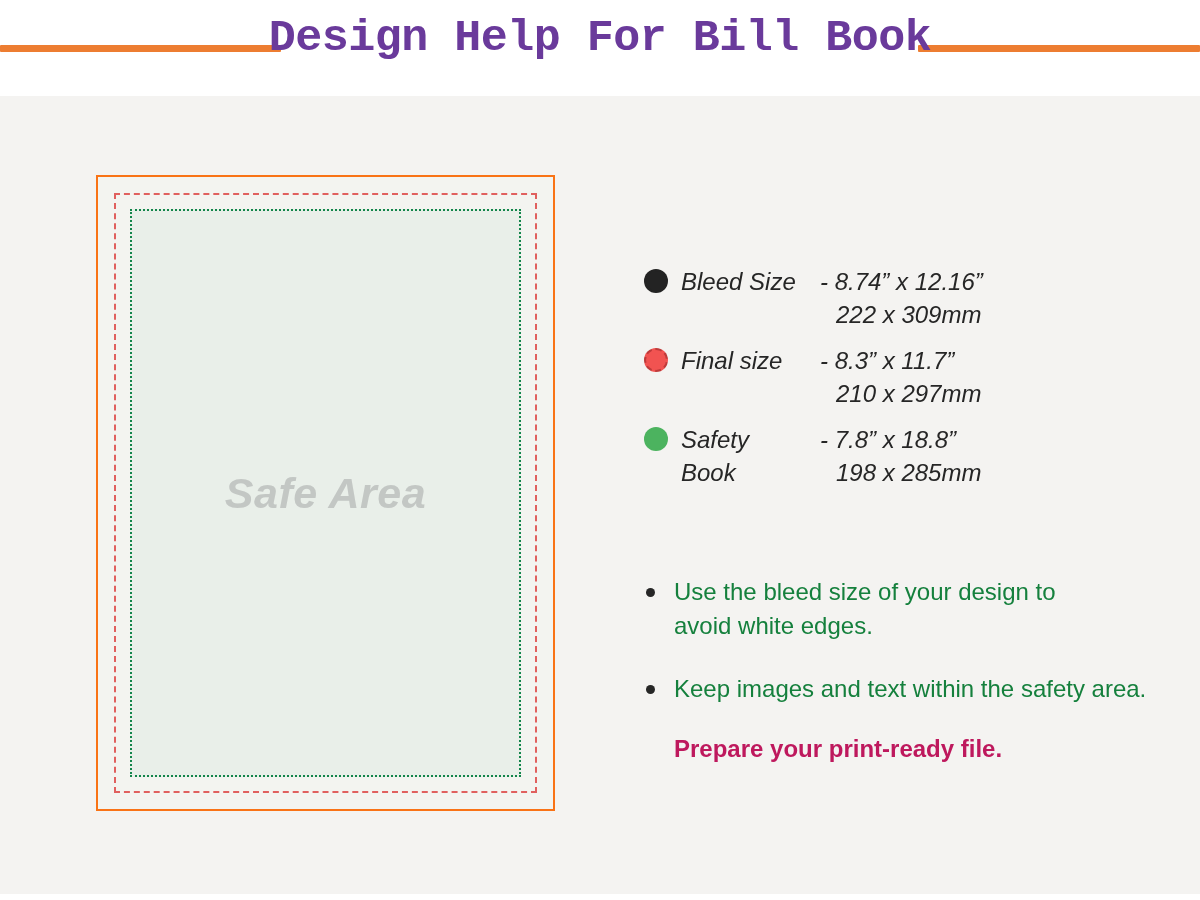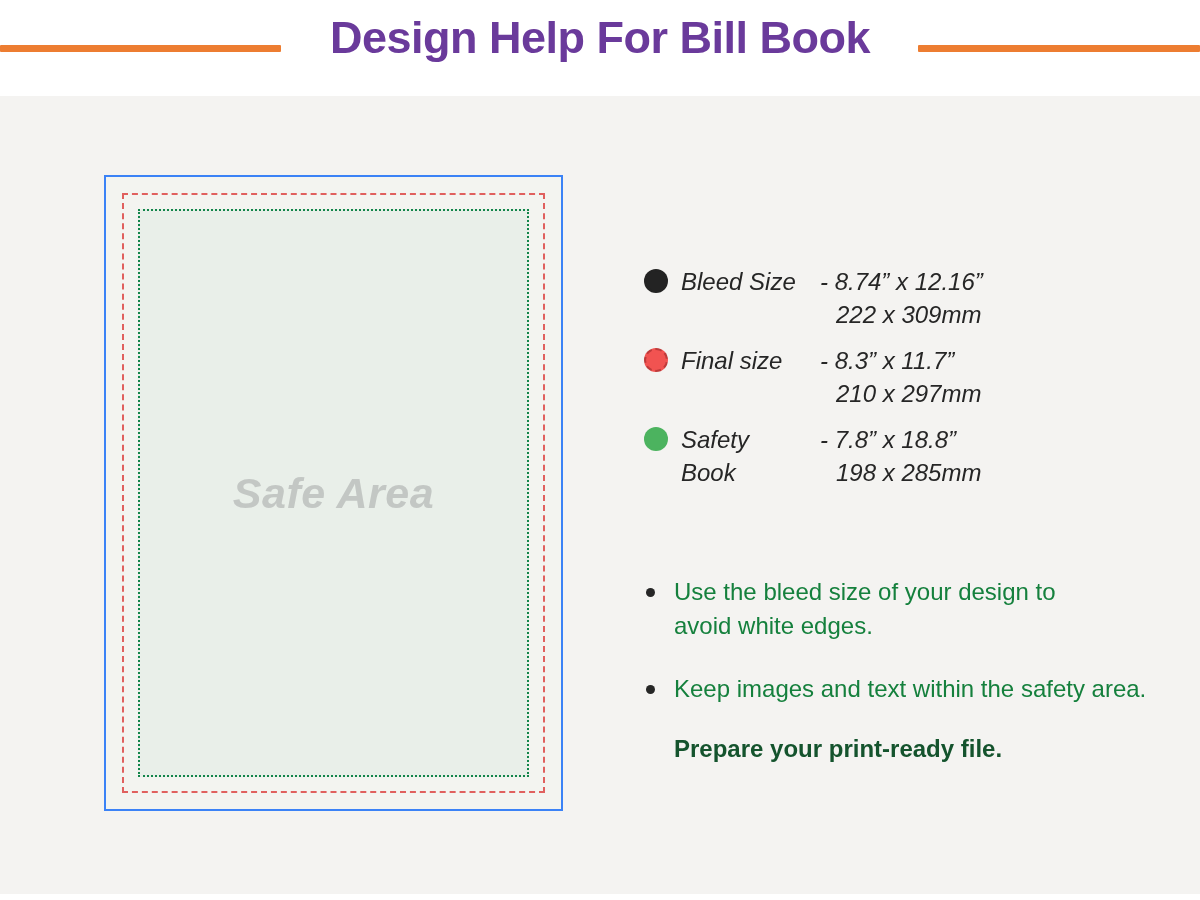--- a/index.html
+++ b/index.html
@@ -23,35 +23,36 @@
     position: absolute; top: 45px; height: 7px;
     background: #ed7d31; border-radius: 1px;
   }
   .accent-line.left { left: 0; width: 281px; }
   .accent-line.right { left: 918px; width: 282px; }
   .page-title {
     position: absolute; left: 0; top: 0; width: 1200px; height: 76px;
     display: flex; align-items: center; justify-content: center;
     font-size: 45px; font-weight: 700; color: #6a3a9b;
     letter-spacing: -0.5px;
+    font-family: Liberation Mono, monospace;
   }
 
   
   .body-area {
     position: absolute; left: 0; top: 96px;
     width: 1200px; height: 798px;
     background: #f4f3f1;
   }
 
   
   .diagram {
-    position: absolute; left: 104px; top: 79px;
+    position: absolute; left: 96px; top: 79px;
     width: 459px; height: 636px;
     background: #f3f4f0;
-    border: 2px solid #3b82f6;
+    border: 2px solid #f97316;
   }
   .bleed-area { position: absolute; inset: 0; }
   .final-rect {
     position: absolute; inset: 16px;
     border: 2px dashed #e0605e;
   }
   .safety-rect {
     position: absolute; inset: 14px;
     border: 2px dotted #12854a;
     background: #e9efe9;
@@ -94,21 +95,21 @@
     width: 9px; height: 9px; border-radius: 50%;
     background: #262626; flex: 0 0 9px;
     margin: 13px 19px 0 2px;
   }
   .bullet-text {
     font-size: 24px; line-height: 34px; color: #15803d;
     white-space: pre-line;
   }
   .cta-text {
     margin: 16px 0 12px 30px;
-    font-size: 24px; font-weight: 700; color: #14532d;
+    font-size: 24px; font-weight: 700; color: #be185d;
   }
 
   
   .footer-strip {
     position: absolute; left: 0; top: 894px;
     width: 1200px; height: 6px; background: #ffffff;
   }
 </style>
 </head>
 <body>

